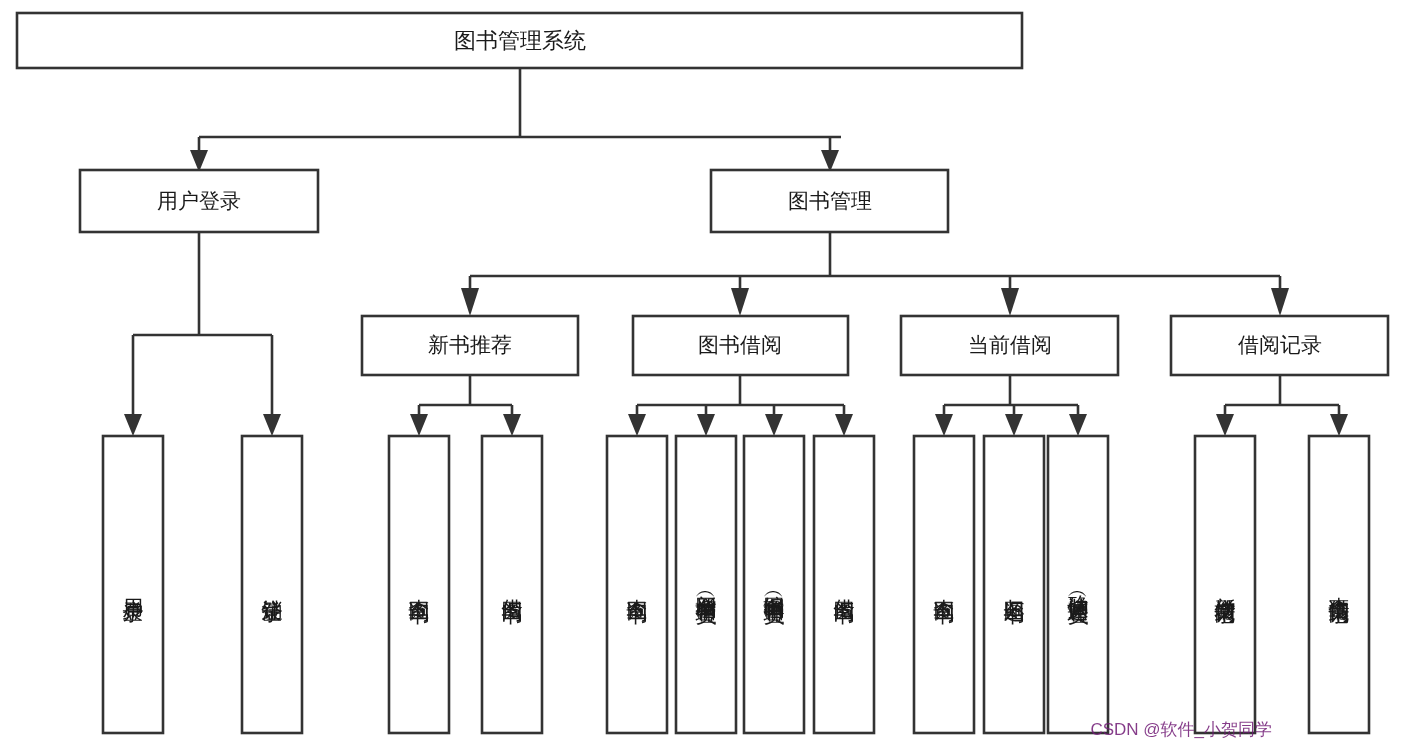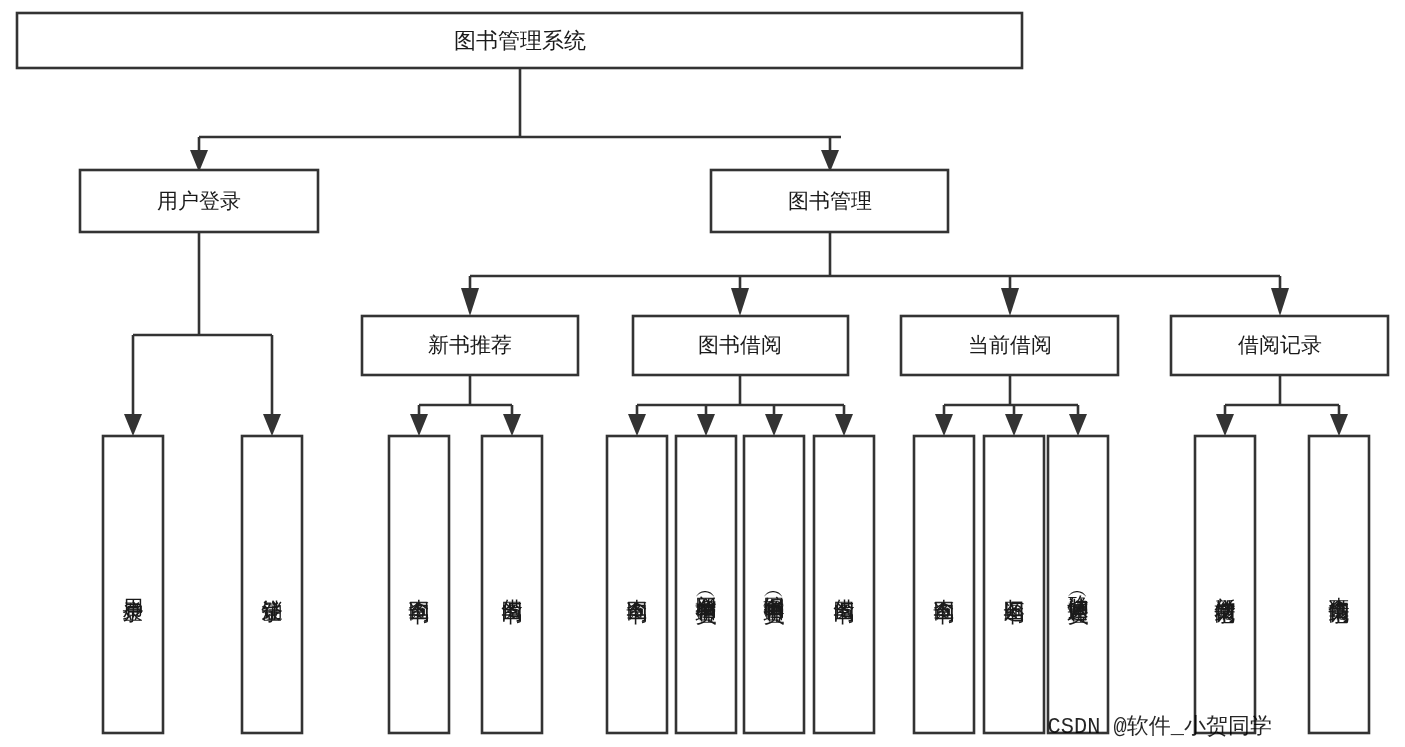--- a/index.html
+++ b/index.html
@@ -68,23 +68,23 @@
     align-items: center;
     justify-content: center;
     white-space: nowrap;
     text-align: center;
     pointer-events: none;
   }
   #watermark {
     position: absolute;
     right: 8px;
     bottom: 6px;
-    font-family: Liberation Mono, monospace;
-    font-size: 22px;
-    color: #000000;
+    font-family: Liberation Sans, sans-serif;
+    font-size: 17px;
+    color: #701a75;
     opacity: 0.85;
     white-space: nowrap;
   }
 </style>
 </head>
 <body>
 
 <div id="diagram-root">
 
   <svg class="diagram-svg" viewBox="0 0 1405 747" xmlns="http://www.w3.org/2000/svg">

